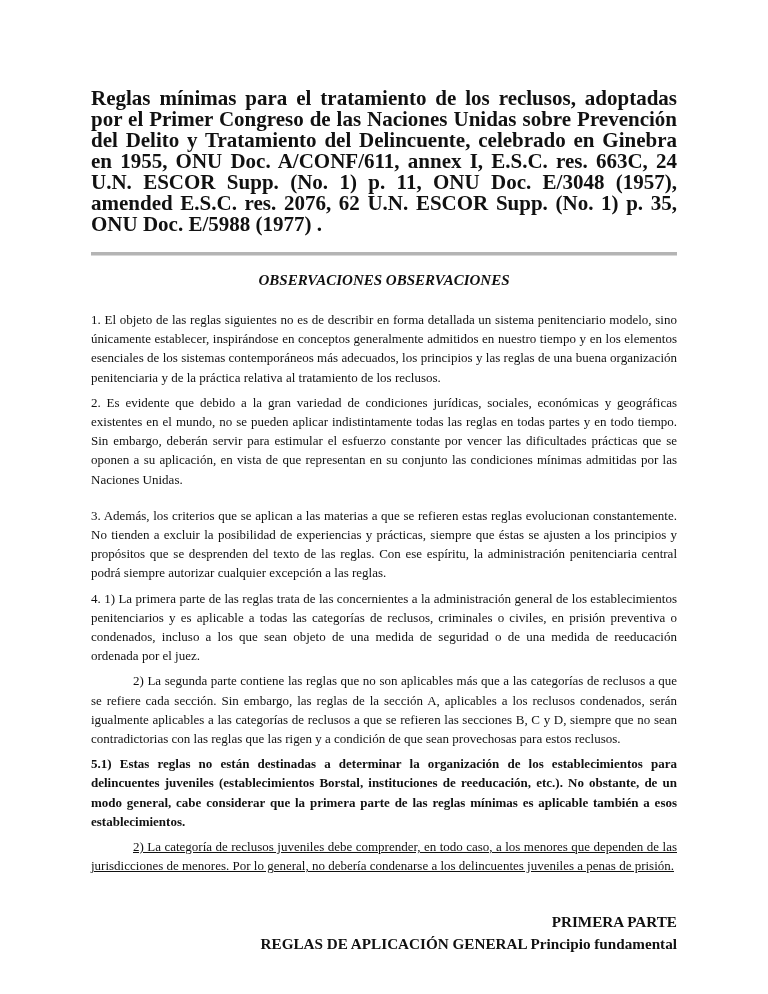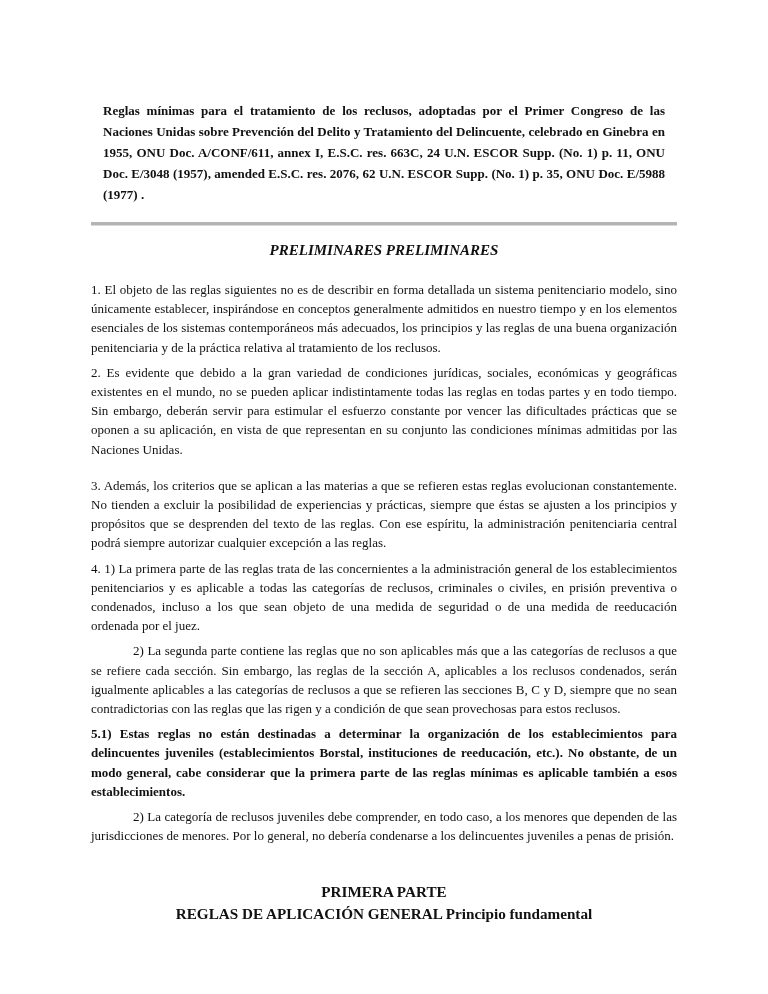--- a/index.html
+++ b/index.html
@@ -16,24 +16,24 @@
       color: #111111;
     }
     .page {
       position: absolute;
       left: 91px;
       top: 88px;
       width: 586px;
     }
     .doc-title {
       font-weight: bold;
-      font-size: 13px;
+      font-size: 21px;
       line-height: 21px;
       text-align: justify;
-      margin: 12px;
+      margin: 0;
       color: #111;
     }
     .rule {
       height: 3px;
       background: #b4b4b4;
       border: none;
       margin: 17px 0 0 0;
       box-shadow: 0 1px 0 #d8d8d8;
     }
     .section-heading {
@@ -49,40 +49,40 @@
       line-height: 19.2px;
       text-align: justify;
       margin: 0;
     }
     .p1 { margin-top: 21px; }
     .p2 { margin-top: 6px; }
     .p3 { margin-top: 17px; }
     .p4 { margin-top: 6px; }
     .p5 { margin-top: 6px; text-indent: 42px; }
     .p6 { margin-top: 6px; font-weight: bold; }
-    .p7 { margin-top: 6px; text-indent: 42px; }
+    .p7 { margin-top: 6px; text-indent: 42px; text-decoration: underline; }
     .part-heading {
       font-weight: bold;
       font-size: 15.2px;
-      text-align: center;
+      text-align: right;
       line-height: 19px;
       margin: 0;
     }
     .part-title { margin-top: 37px; }
     .part-subtitle { margin-top: 3px; }
   </style>
 </head>
 <body>
 
 <div class="page">
   <p class="doc-title">Reglas mínimas para el tratamiento de los reclusos, adoptadas por el Primer Congreso de las Naciones Unidas sobre Prevención del Delito y Tratamiento del Delincuente, celebrado en Ginebra en 1955, ONU Doc. A/CONF/611, annex I, E.S.C. res. 663C, 24 U.N. ESCOR Supp. (No. 1) p. 11, ONU Doc. E/3048 (1957), amended E.S.C. res. 2076, 62 U.N. ESCOR Supp. (No. 1) p. 35, ONU Doc. E/5988 (1977) .</p>
 
   <div class="rule"></div>
 
-  <p class="section-heading">PRELIMINARES PRELIMINARES</p>
+  <p class="section-heading">OBSERVACIONES OBSERVACIONES</p>
 
   <p class="para p1">1. El objeto de las reglas siguientes no es de describir en forma detallada un sistema penitenciario modelo, sino únicamente establecer, inspirándose en conceptos generalmente admitidos en nuestro tiempo y en los elementos esenciales de los sistemas contemporáneos más adecuados, los principios y las reglas de una buena organización penitenciaria y de la práctica relativa al tratamiento de los reclusos.</p>
   <p class="para p2">2. Es evidente que debido a la gran variedad de condiciones jurídicas, sociales, económicas y geográficas existentes en el mundo, no se pueden aplicar indistintamente todas las reglas en todas partes y en todo tiempo. Sin embargo, deberán servir para estimular el esfuerzo constante por vencer las dificultades prácticas que se oponen a su aplicación, en vista de que representan en su conjunto las condiciones mínimas admitidas por las Naciones Unidas.</p>
   <p class="para p3">3. Además, los criterios que se aplican a las materias a que se refieren estas reglas evolucionan constantemente. No tienden a excluir la posibilidad de experiencias y prácticas, siempre que éstas se ajusten a los principios y propósitos que se desprenden del texto de las reglas. Con ese espíritu, la administración penitenciaria central podrá siempre autorizar cualquier excepción a las reglas.</p>
   <p class="para p4">4. 1) La primera parte de las reglas trata de las concernientes a la administración general de los establecimientos penitenciarios y es aplicable a todas las categorías de reclusos, criminales o civiles, en prisión preventiva o condenados, incluso a los que sean objeto de una medida de seguridad o de una medida de reeducación ordenada por el juez.</p>
   <p class="para p5">2) La segunda parte contiene las reglas que no son aplicables más que a las categorías de reclusos a que se refiere cada sección. Sin embargo, las reglas de la sección A, aplicables a los reclusos condenados, serán igualmente aplicables a las categorías de reclusos a que se refieren las secciones B, C y D, siempre que no sean contradictorias con las reglas que las rigen y a condición de que sean provechosas para estos reclusos.</p>
   <p class="para p6">5.1) Estas reglas no están destinadas a determinar la organización de los establecimientos para delincuentes juveniles (establecimientos Borstal, instituciones de reeducación, etc.). No obstante, de un modo general, cabe considerar que la primera parte de las reglas mínimas es aplicable también a esos establecimientos.</p>
   <p class="para p7">2) La categoría de reclusos juveniles debe comprender, en todo caso, a los menores que dependen de las jurisdicciones de menores. Por lo general, no debería condenarse a los delincuentes juveniles a penas de prisión.</p>
 
   <p class="part-heading part-title">PRIMERA PARTE</p>

